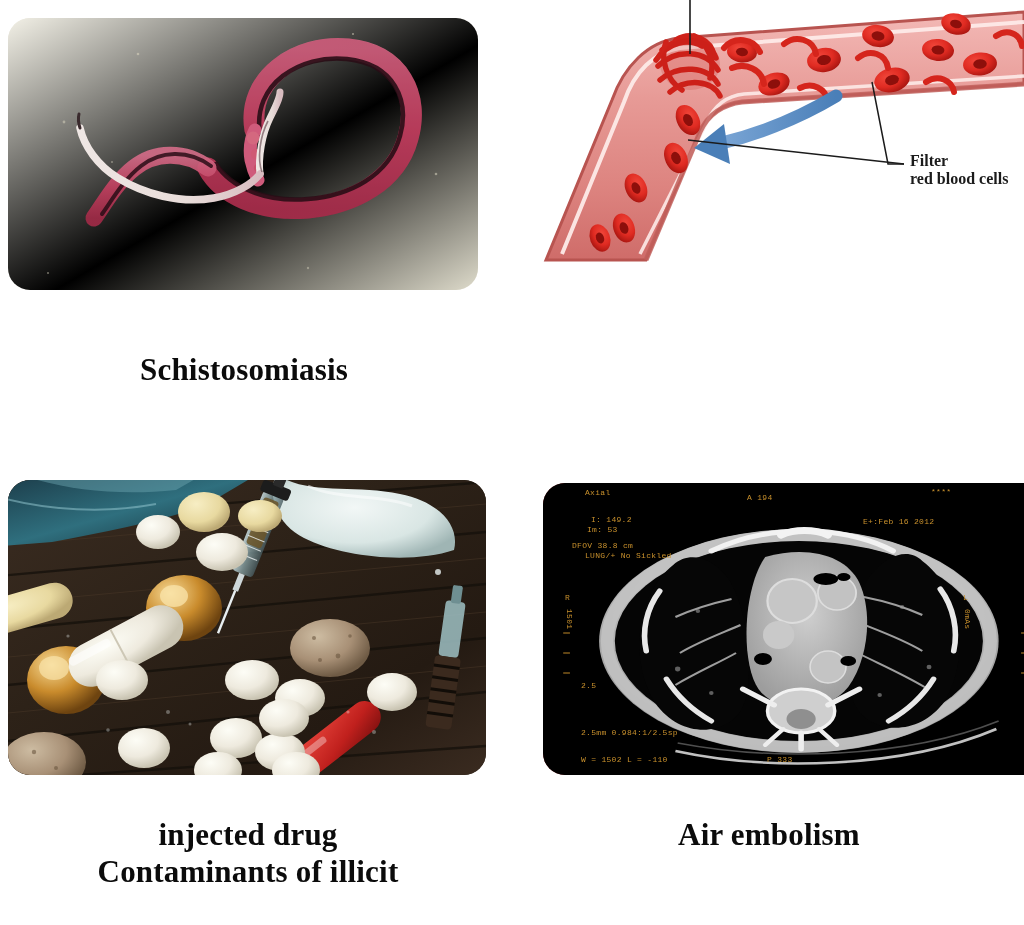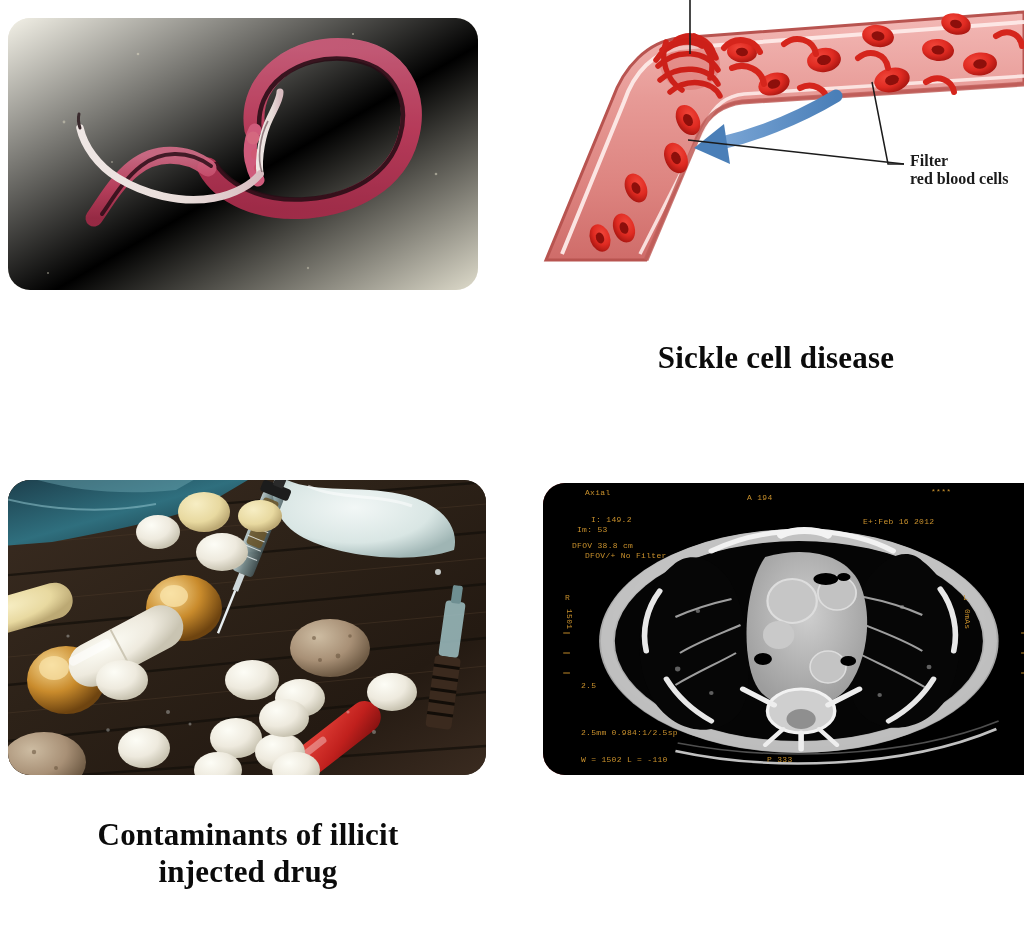--- a/index.html
+++ b/index.html
@@ -123,20 +123,21 @@
         <circle cx="248" cy="136" r="5.2" fill="#cf5a74"></circle>
         <circle cx="250" cy="150" r="4.2" fill="#c8506a"></circle>
 
         <path d="M252,156 C250,140 254,116 262,100 C268,88 272,80 272,74" fill="none" stroke="url(#wormPale)" stroke-width="7" stroke-linecap="round"></path>
         <path d="M252,156 C244,166 228,176 206,180 C172,186 136,176 110,160
                  C90,148 76,128 72,110" fill="none" stroke="url(#wormPale)" stroke-width="7.5" stroke-linecap="round"></path>
         <path d="M72,110 C70,104 70,100 71,96" fill="none" stroke="#3a2a2d" stroke-width="3" stroke-linecap="round"></path>
         <path d="M254,154 C249,141 252,118 260,103" fill="none" stroke="#6d5258" stroke-width="1.6" opacity=".7"></path>
       </svg>
     </div>
+    <div class="caption" id="cap-a">Schistosomiasis</div>
   </div>
 
   <div class="panel" id="panel-b">
     <div class="media" id="media-b">
       <svg class="vessel-svg" viewBox="0 0 496 300" preserveAspectRatio="none">
         <defs>
           <linearGradient id="vesselG" x1="0" y1="0" x2="0" y2="1">
             <stop offset="0%" stop-color="#f3b9b6"></stop>
             <stop offset="35%" stop-color="#e79a96"></stop>
             <stop offset="70%" stop-color="#dd8480"></stop>
@@ -253,21 +254,20 @@
         <polyline points="160,148 376,172" fill="none" stroke="#1b1b1b" stroke-width="1.5"></polyline>
       </svg>
 
       <div class="dlabel" style="left:112px;top:-6px;">Sickled cells</div>
 
       <div class="dlabel" style="left:382px;top:160px;">
         <div>Filter</div>
         <div>red blood cells</div>
       </div>
     </div>
-    <div class="caption" id="cap-b">Sickle cell disease</div>
   </div>
 
   <div class="panel" id="panel-c">
     <div class="media" id="media-c">
       <svg class="drug-svg" viewBox="0 0 478 295" preserveAspectRatio="none">
         <defs>
           <linearGradient id="wood" x1="0" y1="0" x2="1" y2="1">
             <stop offset="0%" stop-color="#3a2c21"></stop>
             <stop offset="40%" stop-color="#2d2218"></stop>
             <stop offset="75%" stop-color="#241a12"></stop>
@@ -423,22 +423,22 @@
           <circle cx="160" cy="232" r="2"></circle>
             <circle cx="182" cy="244" r="1.5"></circle>
           <circle cx="100" cy="250" r="1.8"></circle>
             <circle cx="340" cy="232" r="1.6"></circle>
           <circle cx="366" cy="252" r="2"></circle>
             <circle cx="60" cy="156" r="1.6"></circle>
         </g>
       </svg>
     </div>
     <div class="caption" id="cap-c">
+      <div>injected drug</div>
       <div>Contaminants of illicit</div>
-      <div>injected drug</div>
     </div>
   </div>
 
   <div class="panel" id="panel-d">
     <div class="media" id="media-d">
       <svg class="ct-svg" viewBox="0 0 450 292" preserveAspectRatio="none">
         <defs>
           <radialGradient id="softTis" cx="50%" cy="42%" r="62%">
             <stop offset="0%" stop-color="#d7d7d7"></stop>
             <stop offset="70%" stop-color="#b9b9b9"></stop>
@@ -525,27 +525,28 @@
             <path d="M426,170 L432,170"></path>
             <path d="M426,190 L432,190"></path>
         </g>
       </svg>
 
       <div class="dicom" style="left:42px;top:5px;">Axial</div>
       <div class="dicom" style="left:204px;top:10px;text-align:right;">A 194</div>
       <div class="dicom" style="left:388px;top:4px;">****</div>
       <div class="dicom" style="left:320px;top:34px;">E+:Feb 16 2012</div>
       <div class="dicom" style="left:48px;top:32px;">I: 149.2</div>
-      <div class="dicom" style="left:34px;top:42px;">Im: 53</div>
+      <div class="dicom" style="left:44px;top:42px;">Im: 53</div>
       <div class="dicom" style="left:29px;top:58px;">DFOV 38.8 cm</div>
-      <div class="dicom" style="left:42px;top:68px;">DFOV/+ No Filter</div>
+      <div class="dicom" style="left:42px;top:68px;">LUNG/+ No Sickled</div>
       <div class="dicom" style="left:22px;top:110px;">R</div>
       <div class="dicom vert" style="left:22px;top:126px;">1501</div>
       <div class="dicom" style="left:420px;top:110px;">L</div>
       <div class="dicom vert" style="left:420px;top:126px;">0mAs</div>
       <div class="dicom" style="left:38px;top:198px;">2.5</div>
       <div class="dicom" style="left:38px;top:245px;">2.5mm 0.984:1/2.5sp</div>
       <div class="dicom" style="left:38px;top:272px;">W = 1502 L = -110</div>
       <div class="dicom" style="left:224px;top:272px;">P 333</div>
     </div>
+    <div class="caption" id="cap-d">Air embolism</div>
   </div>
 
 </div>
 
 </body></html>

